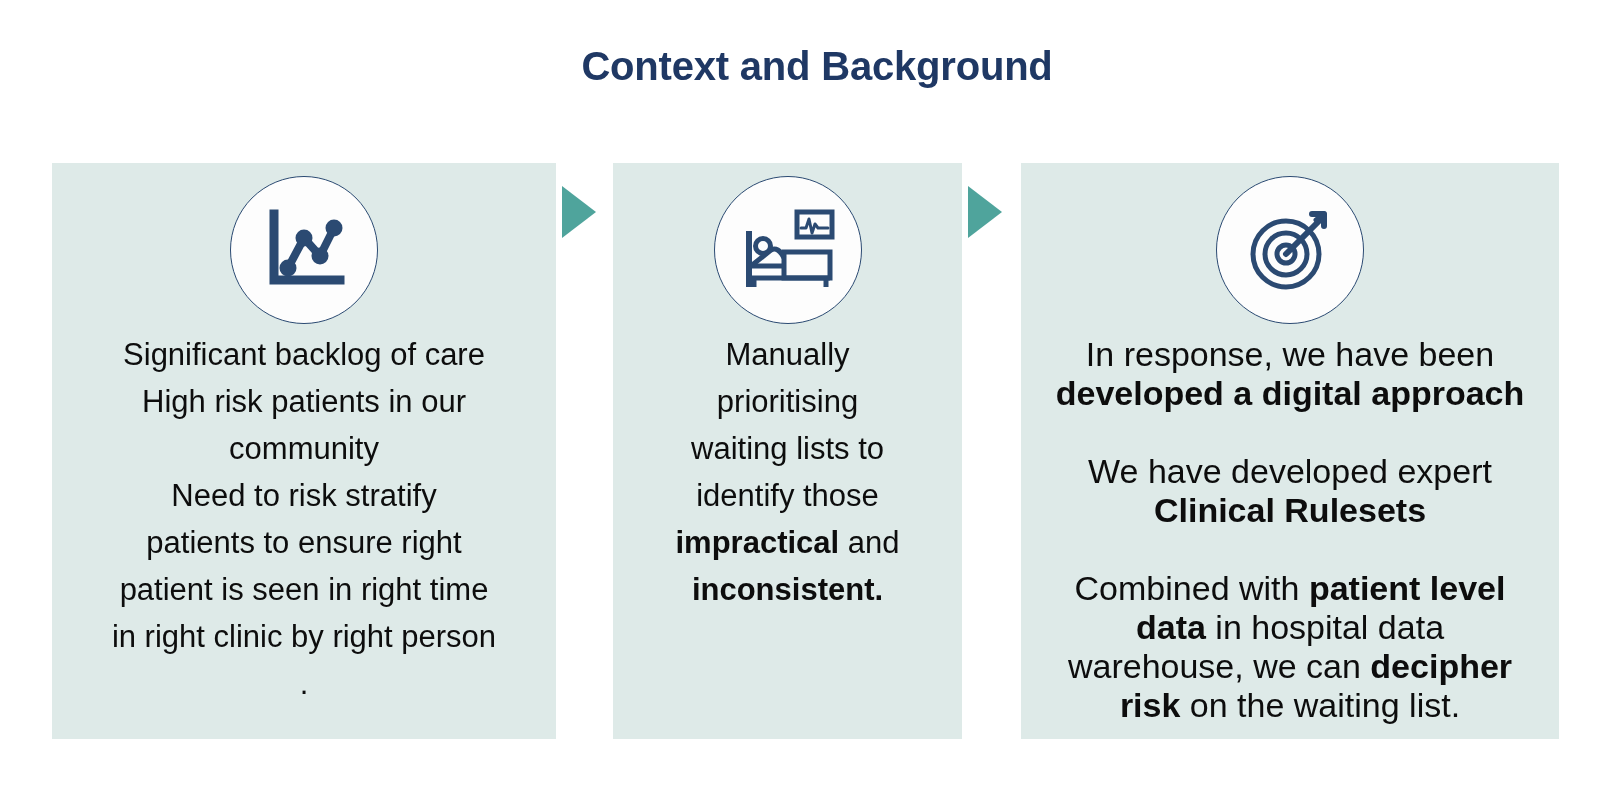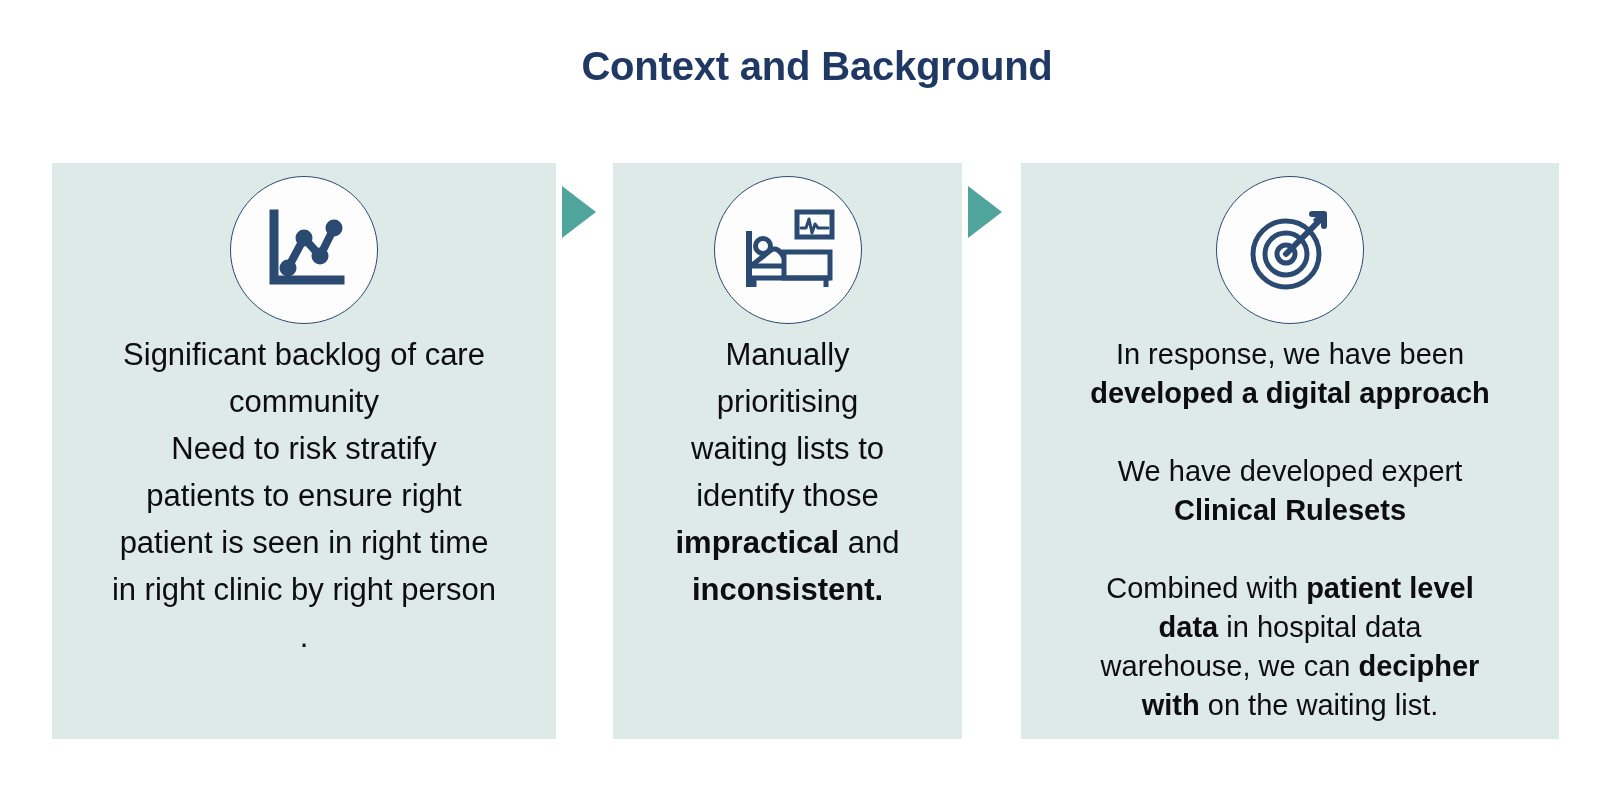--- a/index.html
+++ b/index.html
@@ -62,21 +62,21 @@
     left: 0;
     right: 0;
     top: 168px;
     padding: 0 6px;
     text-align: center;
     color: #0D0D0D;
     box-sizing: border-box;
   }
   #panel-0 .panel-text { font-size: 31px; line-height: 47px; padding: 0 10px; }
   #panel-1 .panel-text { font-size: 31px; line-height: 47px; padding: 0 24px; }
-  #panel-2 .panel-text { font-size: 29px; line-height: 39px; padding: 0 18px; top: 172px; }
+  #panel-2 .panel-text { font-size: 34px; line-height: 39px; padding: 0 18px; top: 172px; }
 
   .panel-text p { margin: 0; }
   .panel-text .spacer { height: 39px; }
   .panel-text b { font-weight: bold; }
 
   
   .arrow {
     position: absolute;
     top: 186px;
     width: 0;
@@ -101,20 +101,21 @@
 
       <polyline points="30,64 46,34 62,52 76,24" stroke="#2B4A72" stroke-width="8" fill="none" stroke-linejoin="round"></polyline>
       <circle cx="30" cy="64" r="8.5" fill="#2B4A72"></circle>
       <circle cx="46" cy="34" r="8.5" fill="#2B4A72"></circle>
       <circle cx="62" cy="52" r="8.5" fill="#2B4A72"></circle>
       <circle cx="76" cy="24" r="8.5" fill="#2B4A72"></circle>
     </svg>
   </div>
   <div class="panel-text">
     <p>Significant backlog of care</p>
+    <p>High risk patients in our</p>
     <p>community</p>
     <p>Need to risk stratify</p>
     <p>patients to ensure right</p>
     <p>patient is seen in right time</p>
     <p>in right clinic by right person</p>
     <p>.</p>
   </div>
 </div>
 
 <div class="arrow" id="arrow-0"></div>
@@ -174,15 +175,15 @@
   <div class="panel-text">
     <p>In response, we have been</p>
     <p><b>developed a digital approach</b></p>
     <div class="spacer"></div>
     <p>We have developed expert</p>
     <p><b>Clinical Rulesets</b></p>
     <div class="spacer"></div>
     <p><span>Combined with </span><b>patient level</b></p>
     <p><b>data</b><span> in hospital data</span></p>
     <p><span>warehouse, we can </span><b>decipher</b></p>
-    <p><b>with</b><span> on the waiting list.</span></p>
+    <p><b>risk</b><span> on the waiting list.</span></p>
   </div>
 </div>
 
 </body></html>

